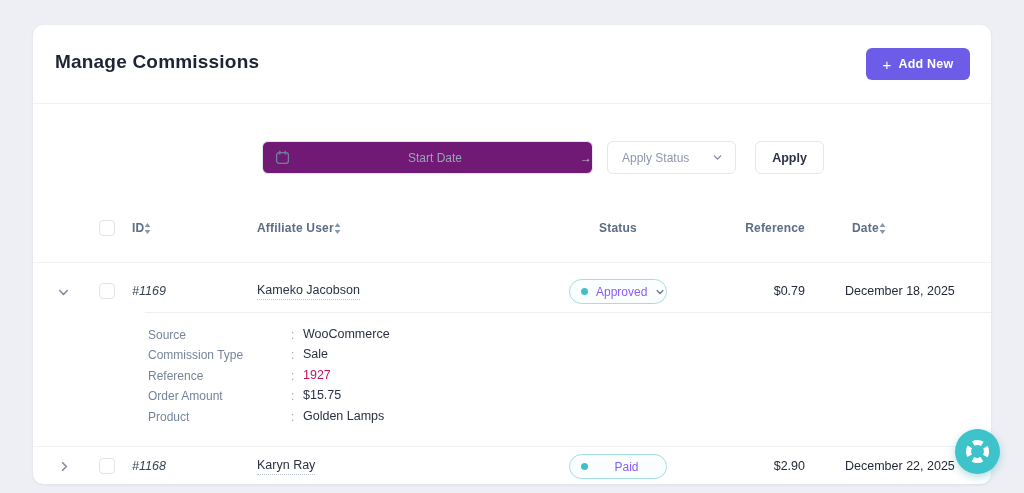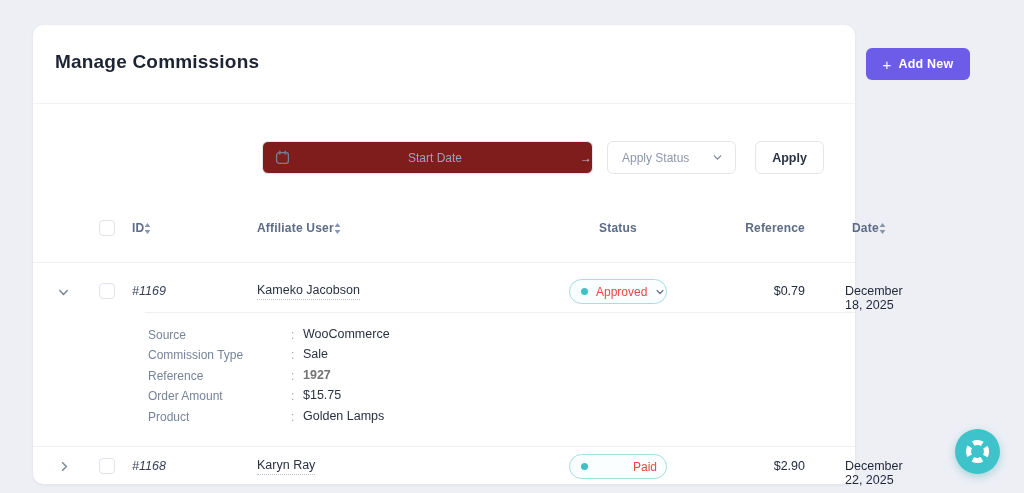--- a/index.html
+++ b/index.html
@@ -4,21 +4,21 @@
 <style>
   * { margin:0; padding:0; box-sizing:border-box; }
   html,body { width:1024px; height:493px; overflow:hidden; }
   body {
     font-family:"Liberation Sans","DejaVu Sans",sans-serif;
     background:#edeff5;
     position:relative;
     color:#2a3142;
   }
   .card {
-    position:absolute; left:33px; top:25px; width:822px; height:459px;
+    position:absolute; left:33px; top:25px; width:958px; height:459px;
     background:#ffffff; border-radius:10px;
     box-shadow:0 1px 3px rgba(16,24,40,.07);
   }
   .abs { position:absolute; }
 
   
   .page-title {
     left:22px; top:26px; font-size:19px; font-weight:700; color:#1d2433;
     letter-spacing:.2px;
   }
@@ -34,21 +34,21 @@
 
   
   .txt-input {
     left:22px; top:116px; width:191px; height:33px;
     border:1px solid #e3e6ee; border-radius:6px; padding:0 12px;
     font-family:inherit; font-size:12px; color:#3a4356; background:#fff;
   }
   .txt-input::placeholder { color:#a9b2c3; }
   .daterange {
     left:229px; top:116px; width:331px; height:33px;
-    border:1px solid #e3e6ee; border-radius:6px; background:#7f1d1d;
+    border:1px solid #e3e6ee; border-radius:6px; background:#701a75;
     display:flex; align-items:center; cursor:pointer;
   }
   .daterange .cal { margin-left:12px; display:flex; }
   .daterange .ph { flex:1; text-align:center; font-size:12px; color:#9aa4b6; }
   .daterange .arrow { color:#c2c9d6; font-size:12px; }
   .status-select {
     left:574px; top:116px; width:129px; height:33px;
     border:1px solid #e3e6ee; border-radius:6px; background:#fff;
     display:flex; align-items:center; justify-content:space-between;
     padding:0 12px 0 14px; cursor:pointer;
@@ -75,30 +75,30 @@
   .row-id { color:#39415a; font-weight:500;font-style:italic; }
   .aff-name {
     border-bottom:1px dotted #b9c2d0; padding-bottom:2px; cursor:pointer;
   }
   .badge {
     width:98px; height:25px; border:1px solid #a5dde1; border-radius:13px;
     background:#fbfeff; display:flex; align-items:center; gap:8px;
     padding:0 9px 0 11px; cursor:pointer;
   }
   .badge .dot { width:7px; height:7px; border-radius:50%; background:#3fc0c8; flex:none; }
-  .badge .lbl { font-size:12px; color:#ef4444; flex:1; text-align:right; }
+  .badge .lbl { font-size:12px; color:#8b5cf6; flex:1; text-align:center; }
   .money { font-weight:500; color:#232b3d; }
   .date-cell { font-weight:500; color:#1f2636; }
   .chev { display:inline-flex; cursor:pointer; }
 
   
   .d-label { font-size:12px; color:#76849b; }
   .d-colon { font-size:12px; color:#9aa5b7; }
   .d-value { font-size:12.5px; color:#2a3142; font-weight:500; }
-  .d-link  { color:#737373; cursor:pointer; font-weight:700; }
+  .d-link  { color:#be185d; cursor:pointer; font-weight:400; }
 
   
   .help-fab {
     position:absolute; left:955px; top:429px; width:45px; height:45px;
     border-radius:50%; background:#3fc3ca; border:none; cursor:pointer;
     display:flex; align-items:center; justify-content:center;
     box-shadow:0 3px 8px rgba(40,160,170,.35);
   }
 </style>
 </head>

